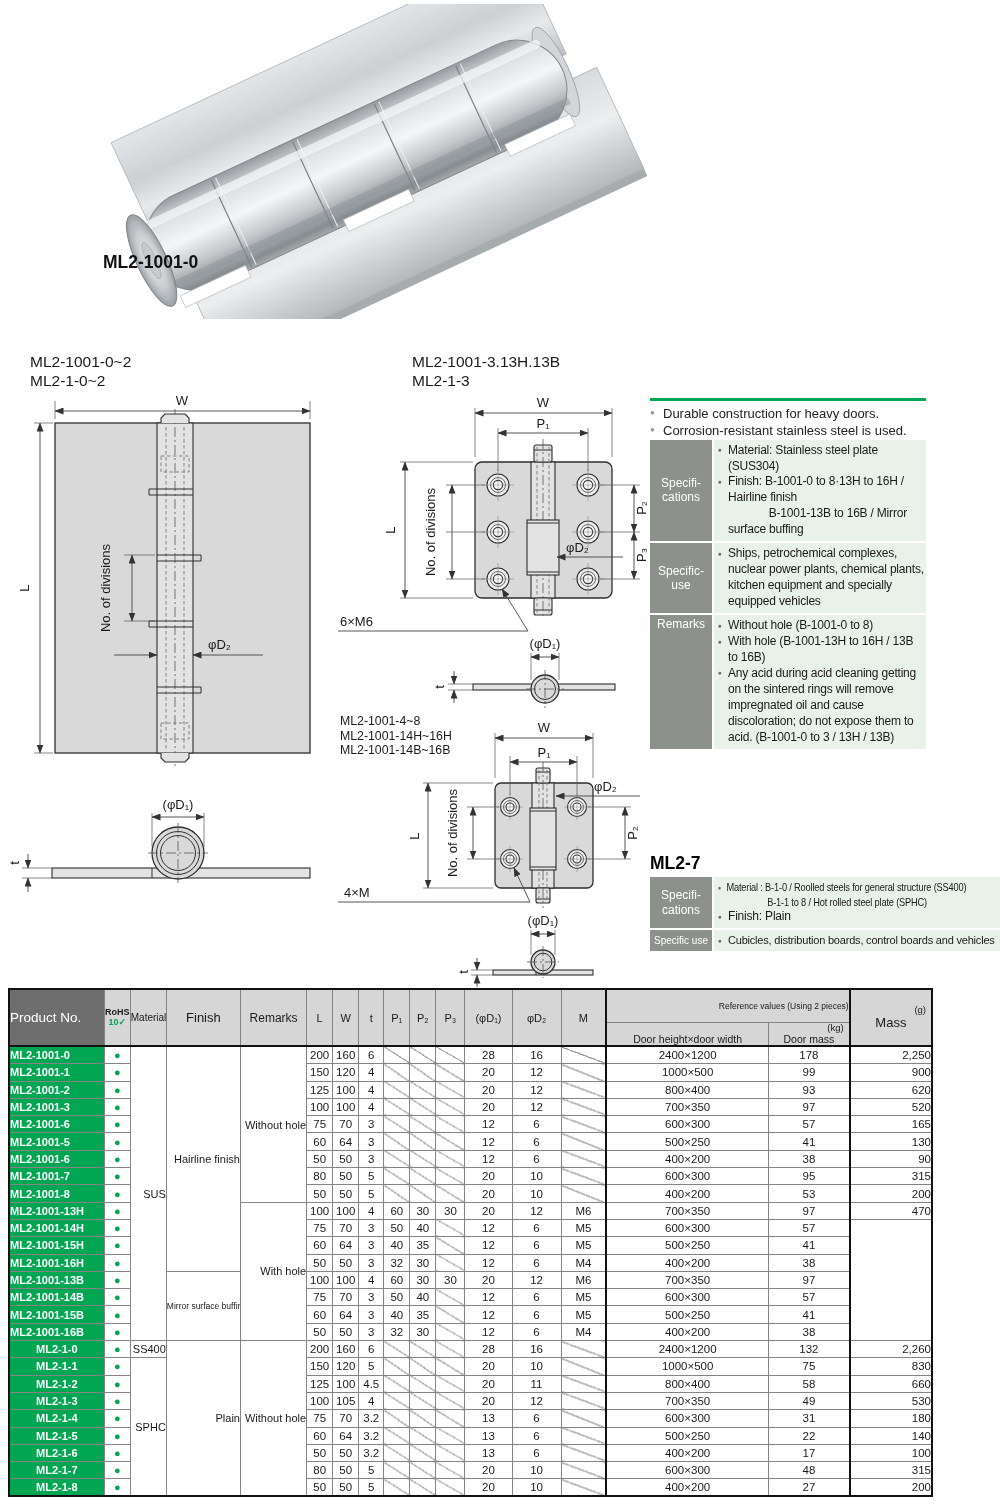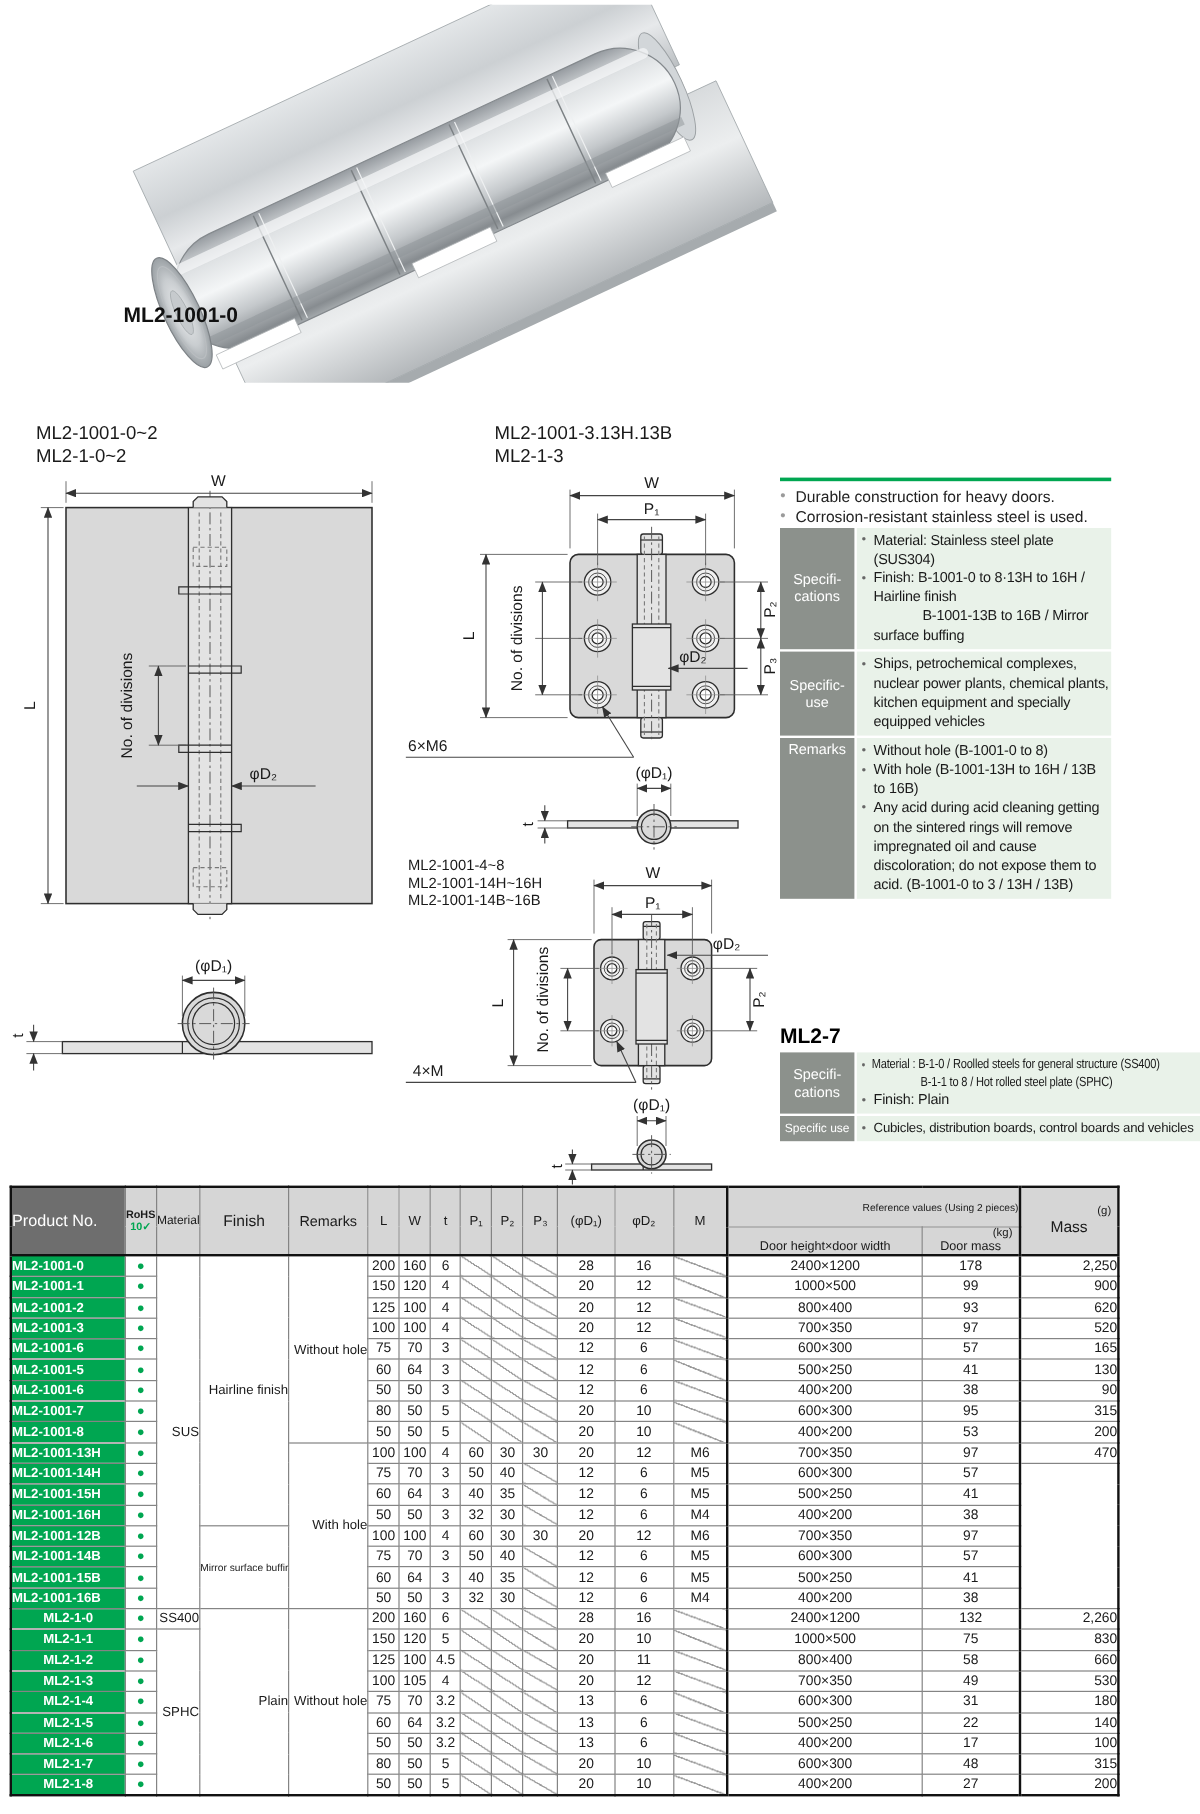--- a/index.html
+++ b/index.html
@@ -661,21 +661,21 @@
           <td class="num ">32</td>
           <td class="num ">30</td>
           <td class="slash"></td>
           <td class="num ">12</td>
           <td class="num ">6</td>
           <td class="num ">M4</td>
           <td class="num  bl">400×200</td>
           <td class="num ">38</td>
         </tr>
         <tr>
-          <td class="prod">ML2-1001-12B</td>
+          <td class="prod">ML2-1001-13B</td>
           <td class="rohs">●</td>
           <td class="merge tiny" rowspan="4">Mirror surface buffing</td>
           <td class="num ">100</td>
           <td class="num ">100</td>
           <td class="num ">4</td>
           <td class="num ">60</td>
           <td class="num ">30</td>
           <td class="num ">30</td>
           <td class="num ">20</td>
           <td class="num ">12</td>

